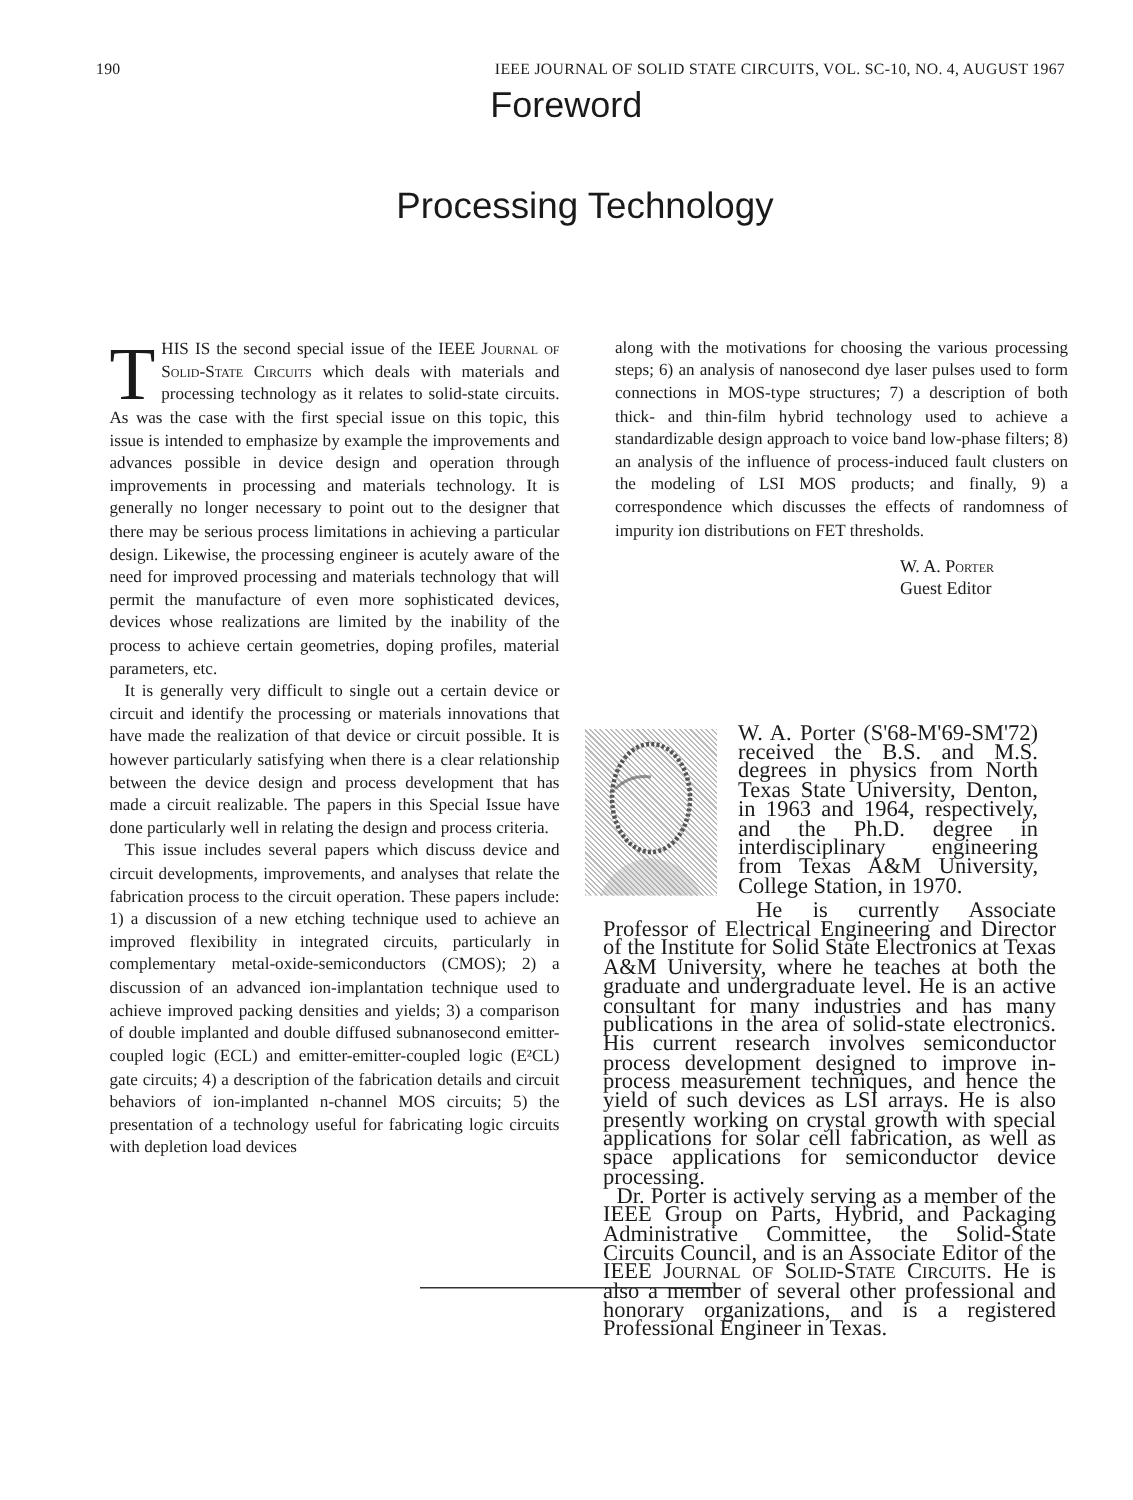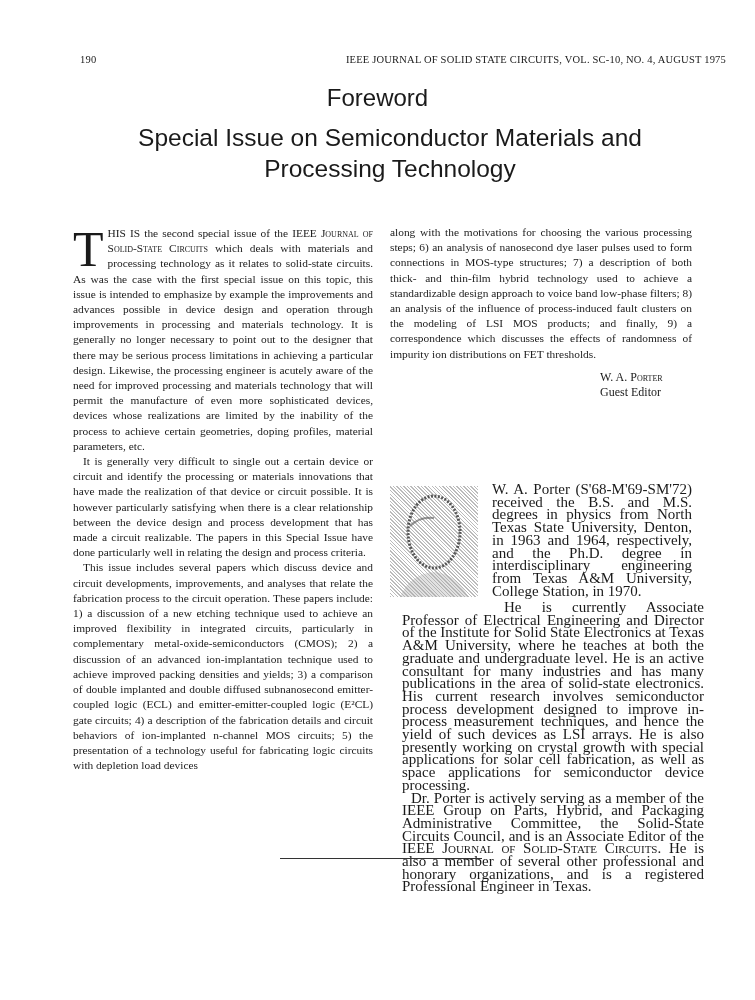--- a/index.html
+++ b/index.html
@@ -1,30 +1,30 @@
 <!DOCTYPE html>
 <html><head>
 <meta charset="utf-8">
 <style>
   html,body{margin:0;padding:0;background:#fff;}
   body{width:755px;height:1000px;position:relative;overflow:hidden;color:#1a1a1a;
        font-family:"Liberation Serif","DejaVu Serif",serif;}
   .abs{position:absolute;}
-  .running-head{top:41px;left:80px;width:660px;height:14px;font-size:10.5px;letter-spacing:0.2px;margin-top:13px;}
+  .running-head{top:41px;left:64px;width:660px;height:14px;font-size:10.5px;letter-spacing:0.2px;}
   .running-head .pg{position:absolute;left:0;top:0;}
   .running-head .jr{position:absolute;right:14px;top:0;white-space:nowrap;}
-  .title1{top:84px;left:0;width:755px;text-align:center;
+  .title1{top:57px;left:0;width:755px;text-align:center;
           font-family:"Liberation Sans","DejaVu Sans",sans-serif;font-size:24px;}
   .title2{top:122px;left:70px;width:640px;text-align:center;line-height:31px;
           font-family:"Liberation Sans","DejaVu Sans",sans-serif;font-size:24.5px;}
   .col{font-size:11.4px;line-height:15.2px;text-align:justify;}
   .col p{margin:0;text-indent:10px;}
   .col p.first{text-indent:0;}
   .colL{top:226px;left:73px;width:300px;}
-  .colR{top:225px;left:390px;width:302px;}
+  .colR{top:225px;left:410px;width:302px;}
   .dropcap{float:left;font-size:50px;line-height:40px;margin:3px 4px 0 0;font-family:"Liberation Serif",serif;}
   .sc{font-variant:small-caps;}
   .sig{top:370px;left:600px;width:92px;text-align:left;font-size:12px;line-height:15px;}
   .sig .title{}
   .photo{top:486px;left:390px;width:88px;height:111px;
          background:
           repeating-linear-gradient(45deg,#bbb 0 1px,#fff 1px 2.5px),
           repeating-linear-gradient(-45deg,#999 0 1px,transparent 1px 3px);}
   .photo svg{position:absolute;left:0;top:0;}
   .bio{font-size:15px;line-height:12.7px;text-align:justify;}
@@ -33,27 +33,26 @@
   .bio-top{top:483px;left:492px;width:200px;}
   .bio-bottom{top:601px;left:402px;width:302px;}
   .bio-bottom p.cont{text-indent:102px;}
   .footer-rule{top:858px;left:280px;width:202px;height:1px;background:#333;}
 </style>
 </head>
 <body>
 
 <div class="abs running-head">
   <span class="pg">190</span>
-  <span class="jr">IEEE JOURNAL OF SOLID STATE CIRCUITS, VOL. SC-10, NO. 4, AUGUST 1975</span>
+  <span class="jr">IEEE JOURNAL OF SOLID STATE CIRCUITS, VOL. SC-10, NO. 4, AUGUST 1967</span>
 </div>
 
 <div class="abs title1">Foreword</div>
 
 <div class="abs title2">
-  <div>Special Issue on Semiconductor Materials and</div>
   <div>Processing Technology</div>
 </div>
 
 <div class="abs col colL">
   <p class="first">
     <span class="dropcap">T</span><span>HIS IS the second special issue of the IEEE </span><span class="sc">Journal of Solid-State Circuits</span><span> which deals with materials and processing technology as it relates to solid-state circuits. As was the case with the first special issue on this topic, this issue is intended to emphasize by example the improvements and advances possible in device design and operation through improvements in processing and materials technology. It is generally no longer necessary to point out to the designer that there may be serious process limitations in achieving a particular design. Likewise, the processing engineer is acutely aware of the need for improved processing and materials technology that will permit the manufacture of even more sophisticated devices, devices whose realizations are limited by the inability of the process to achieve certain geometries, doping profiles, material parameters, etc.</span>
   </p>
   <p>It is generally very difficult to single out a certain device or circuit and identify the processing or materials innovations that have made the realization of that device or circuit possible. It is however particularly satisfying when there is a clear relationship between the device design and process development that has made a circuit realizable. The papers in this Special Issue have done particularly well in relating the design and process criteria.</p>
   <p>This issue includes several papers which discuss device and circuit developments, improvements, and analyses that relate the fabrication process to the circuit operation. These papers include: 1) a discussion of a new etching technique used to achieve an improved flexibility in integrated circuits, particularly in complementary metal-oxide-semiconductors (CMOS); 2) a discussion of an advanced ion-implantation technique used to achieve improved packing densities and yields; 3) a comparison of double implanted and double diffused subnanosecond emitter-coupled logic (ECL) and emitter-emitter-coupled logic (E²CL) gate circuits; 4) a description of the fabrication details and circuit behaviors of ion-implanted n-channel MOS circuits; 5) the presentation of a technology useful for fabricating logic circuits with depletion load devices</p>
 </div>

